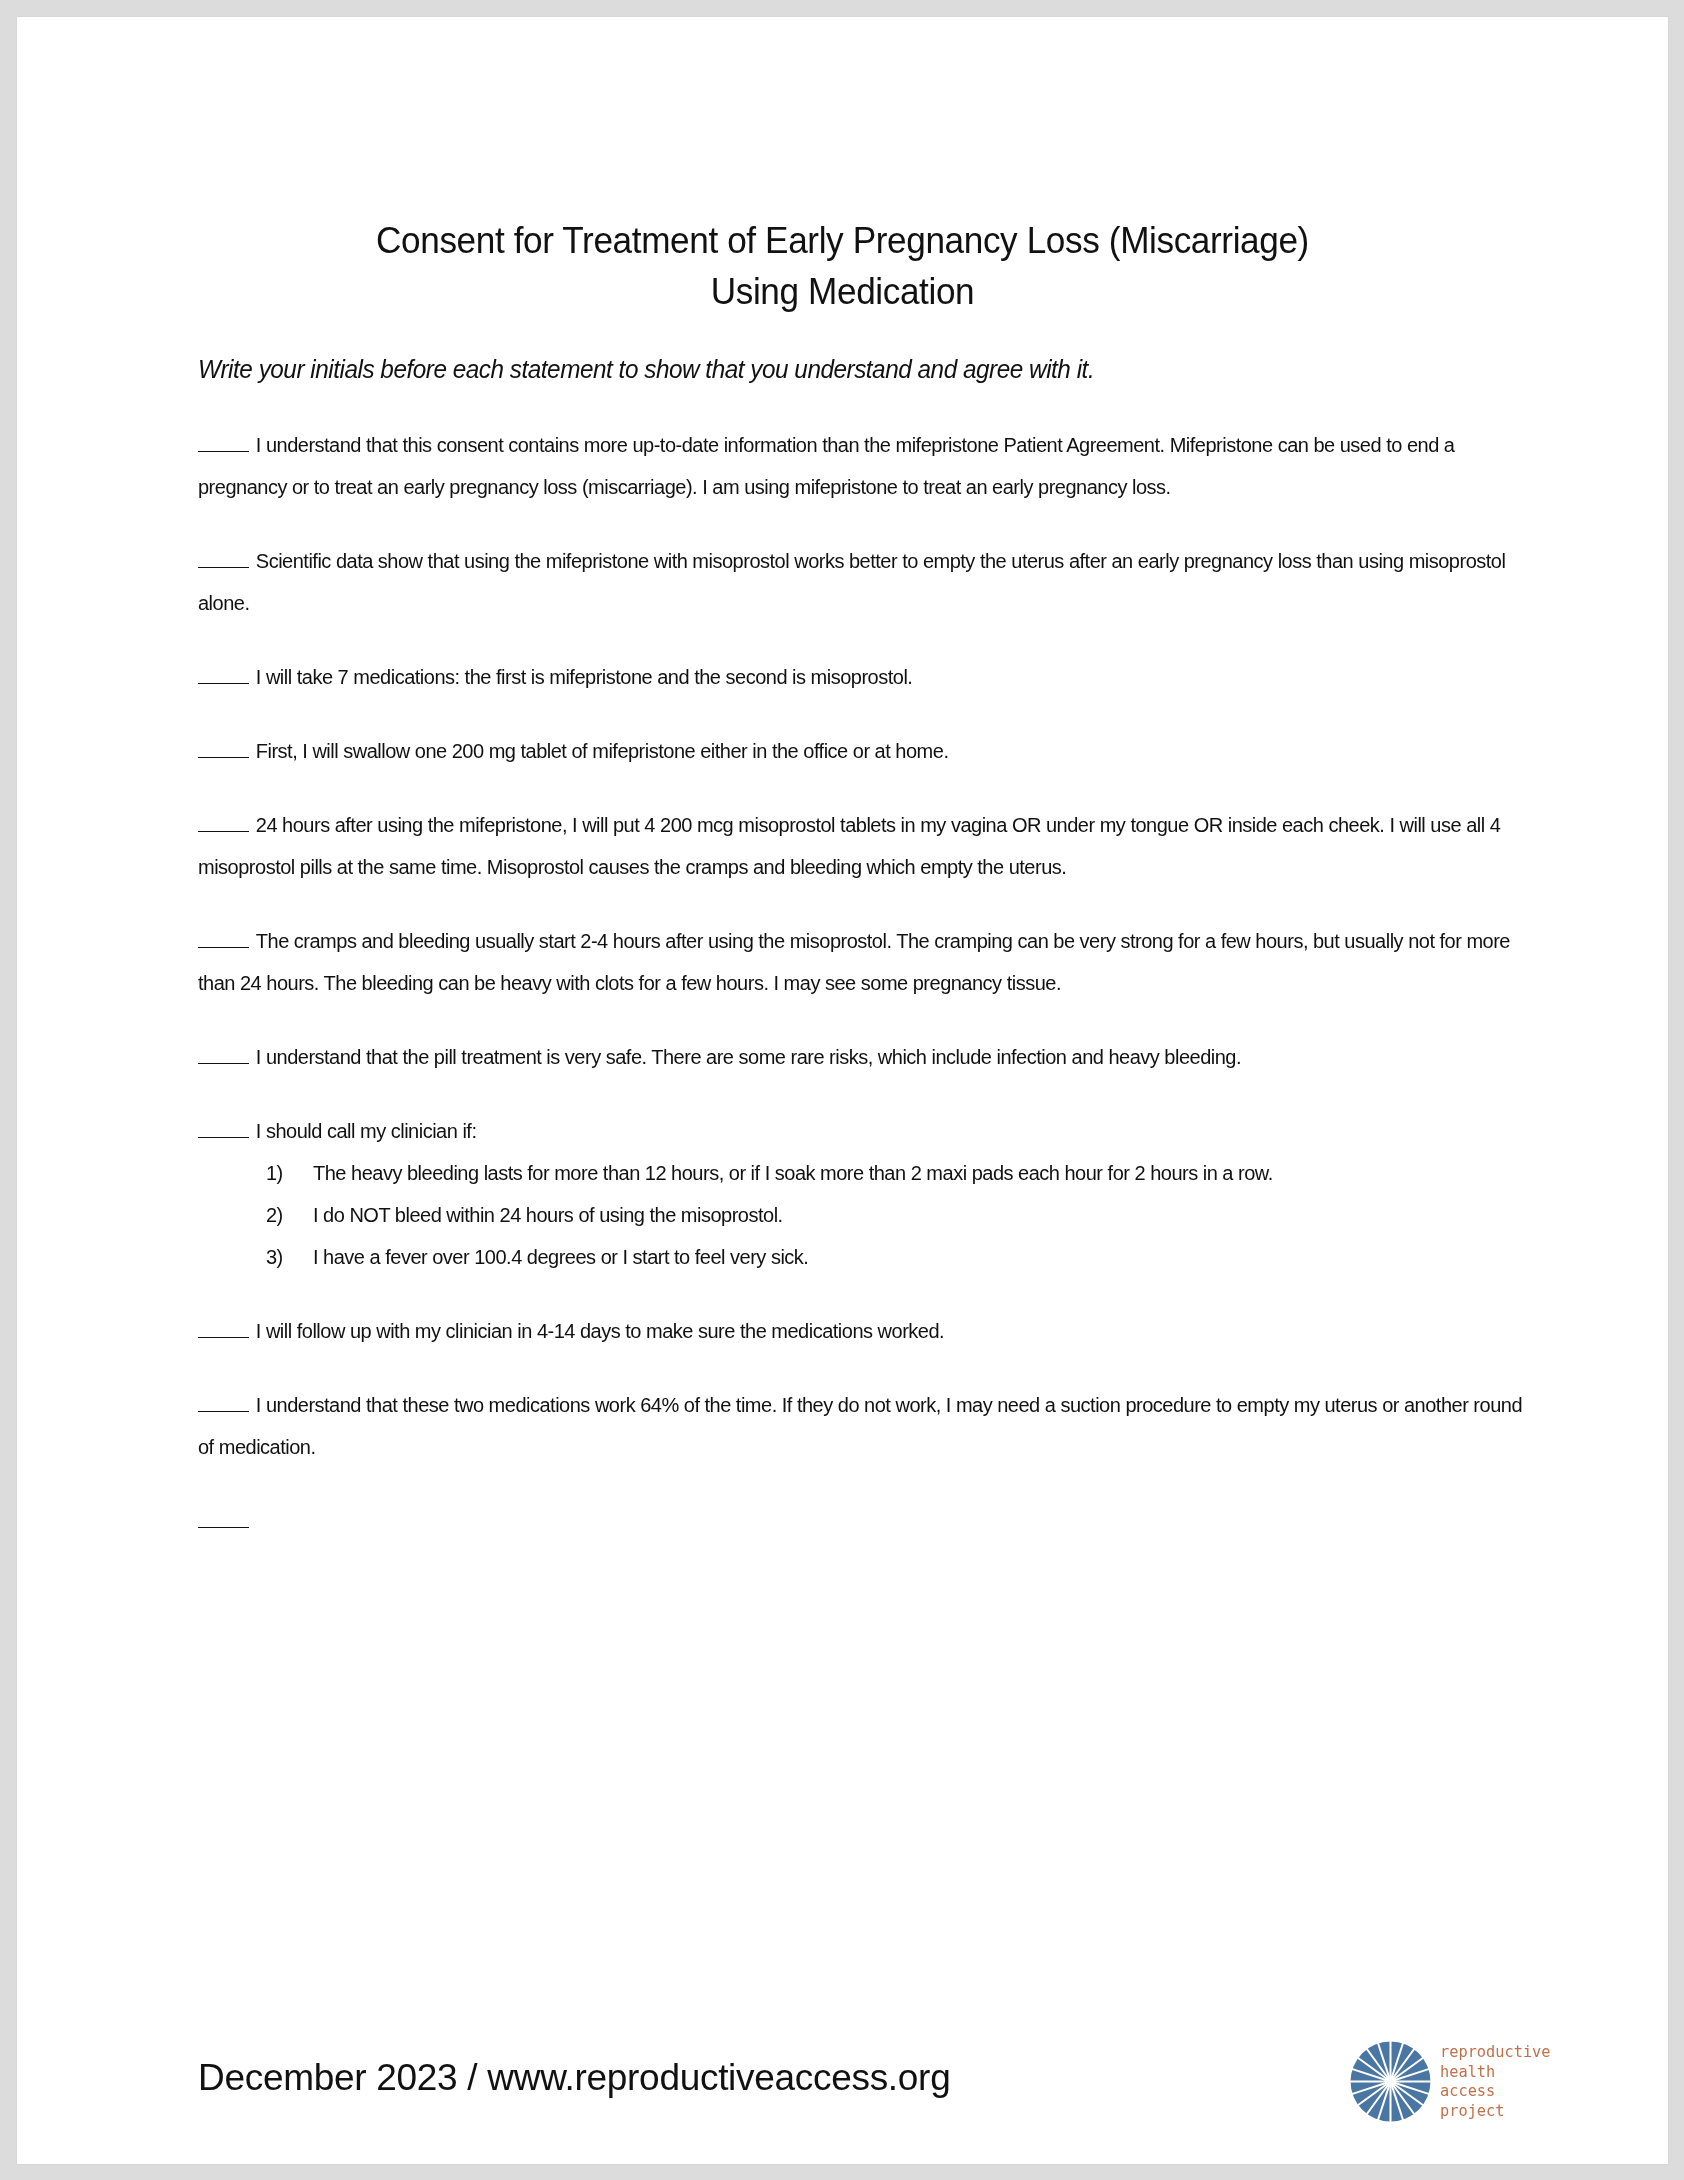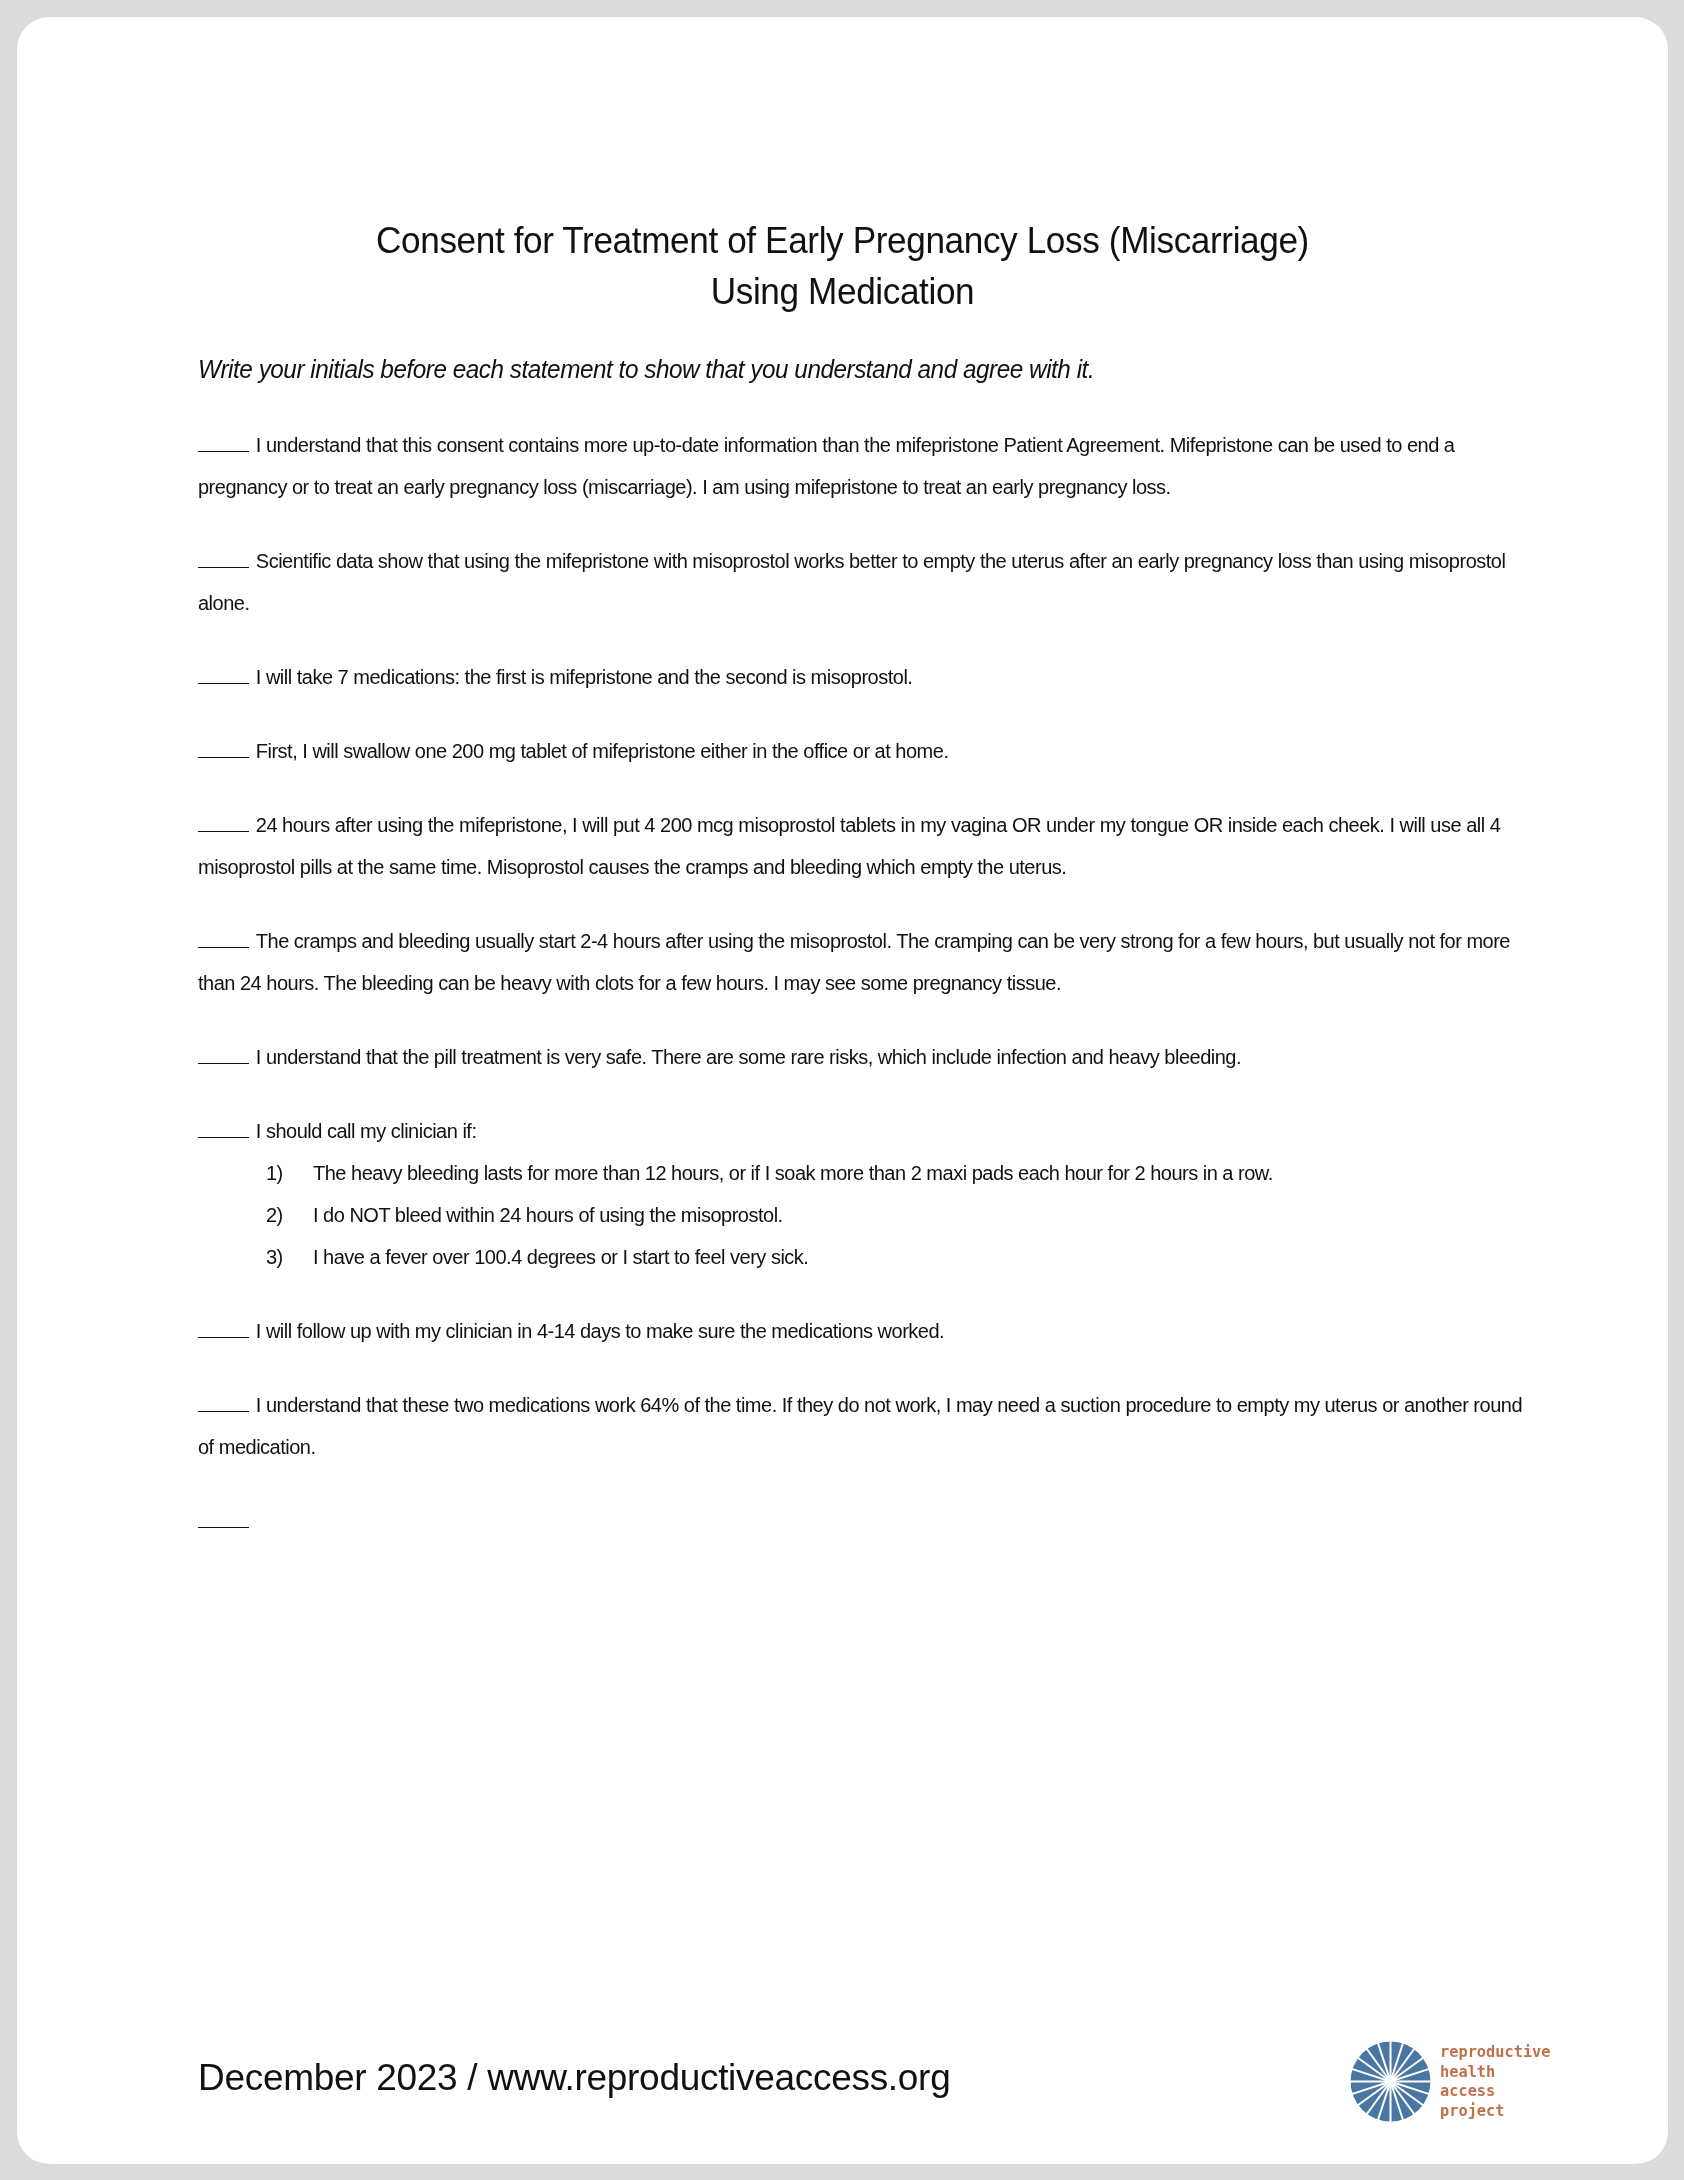--- a/index.html
+++ b/index.html
@@ -10,21 +10,20 @@
     overflow: hidden;
     font-family: "Liberation Sans", "DejaVu Sans", sans-serif;
     color: #111;
   }
   .page {
     position: absolute;
     left: 17px; top: 17px;
     width: 1651px; height: 2147px;
     background: #ffffff;
     box-shadow: 0 0 1.7px rgba(0,0,0,0.08);
-    border-radius: 32px;
   }
   .title {
     position: absolute;
     left: 0; right: 0; top: 198px;
     text-align: center;
     font-size: 37px;
     line-height: 51px;
     letter-spacing: -0.4px;
     transform: scaleX(0.95);
   }
@@ -78,21 +77,21 @@
     width: 221px; height: 102px;
   }
   .logo svg { position: absolute; left: 0; top: 19px; }
   .logo-text {
     position: absolute;
     left: 92px; top: 23px;
     font-family: "DejaVu Sans Mono", monospace;
     font-size: 15.3px;
     line-height: 19.6px;
     color: #c0714a;
-    font-weight: bold;
+    font-weight: normal;
   }
 </style>
 </head>
 <body>
 
 <div class="page">
 
   <div class="title">
     <div>Consent for Treatment of Early Pregnancy Loss (Miscarriage)</div>
     <div>Using Medication</div>

